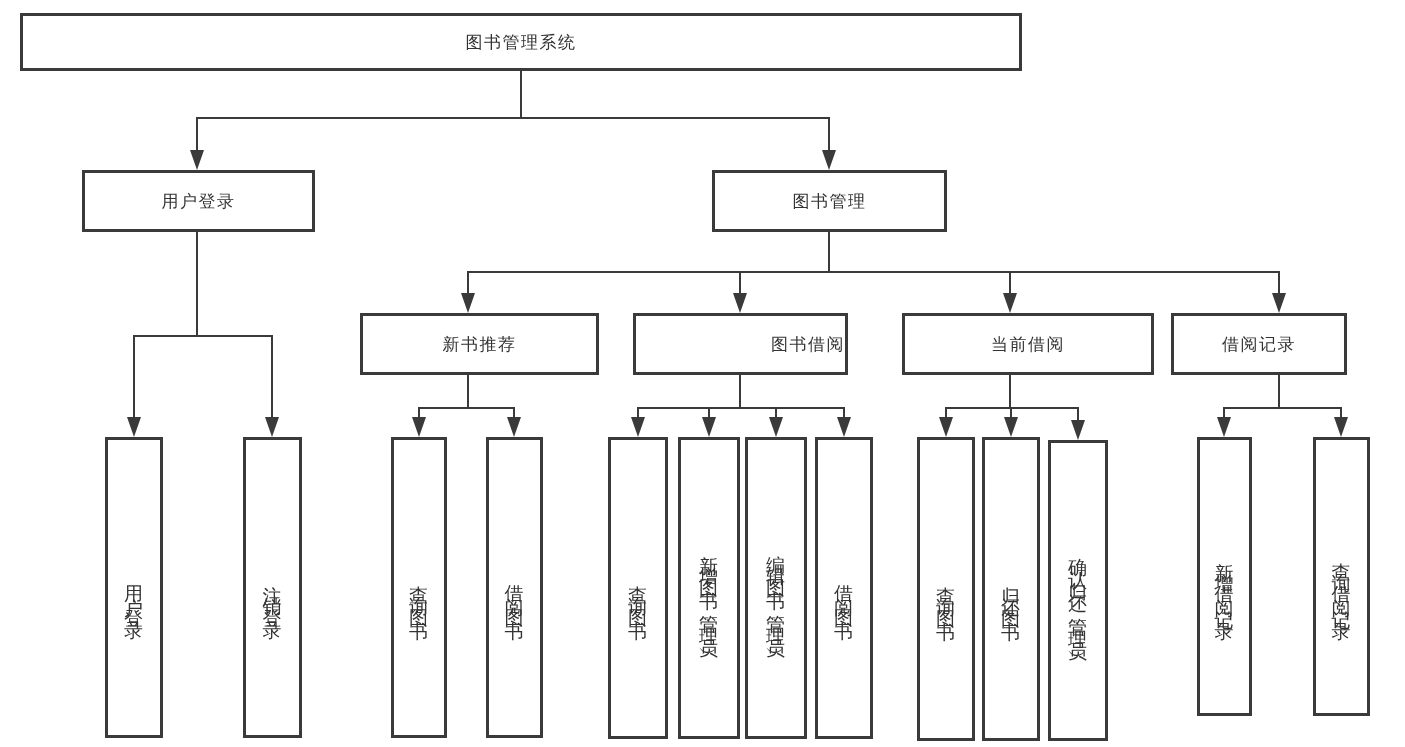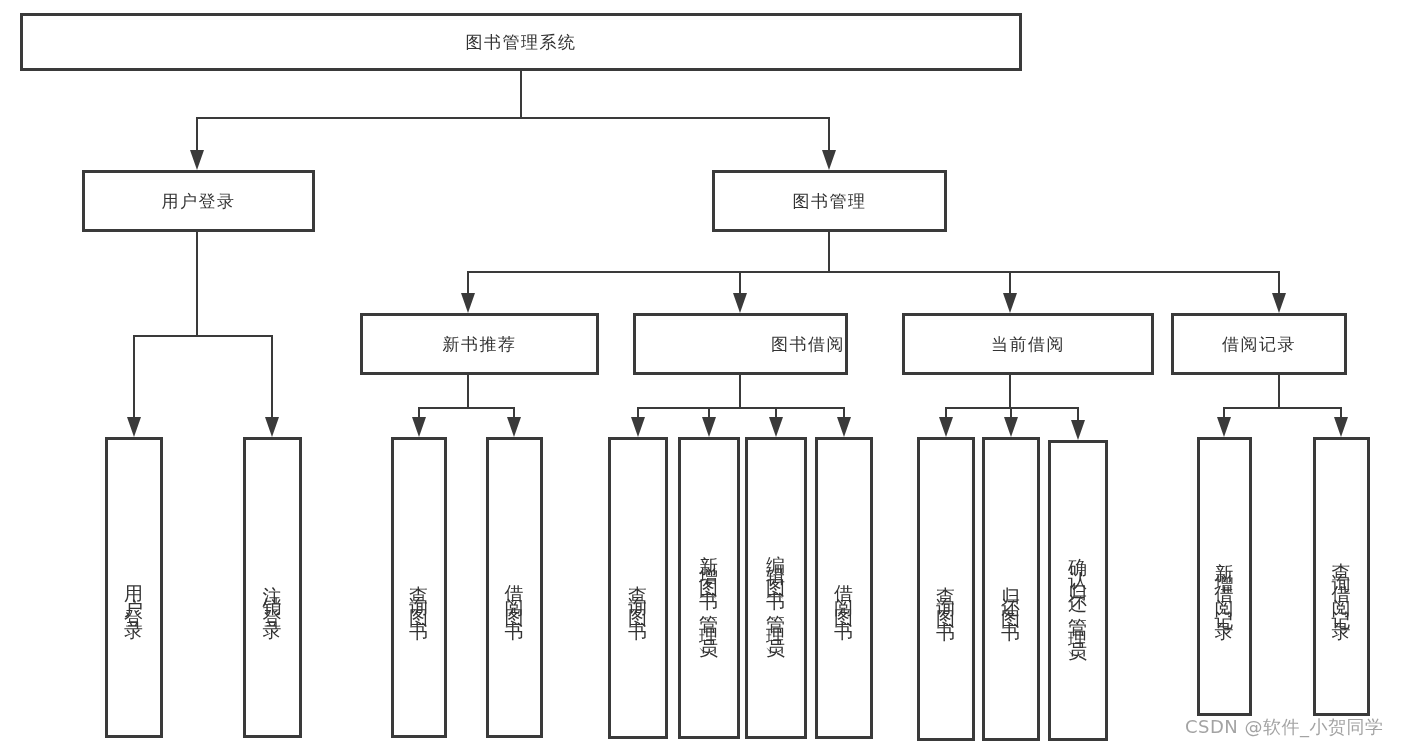--- a/index.html
+++ b/index.html
@@ -161,14 +161,13 @@
     <span class="vtext">确认归还（管理员）</span>
   </div>
 
   <div class="leaf" style="left:1197px;top:437px;width:55px;height:279px;">
     <span class="vtext">新增借阅记录</span>
   </div>
   <div class="leaf" style="left:1313px;top:437px;width:57px;height:279px;">
     <span class="vtext">查询借阅记录</span>
   </div>
 
-  <div class="watermark">CSDN @软件_小贺同学</div>
 </div>
 
 </body></html>

